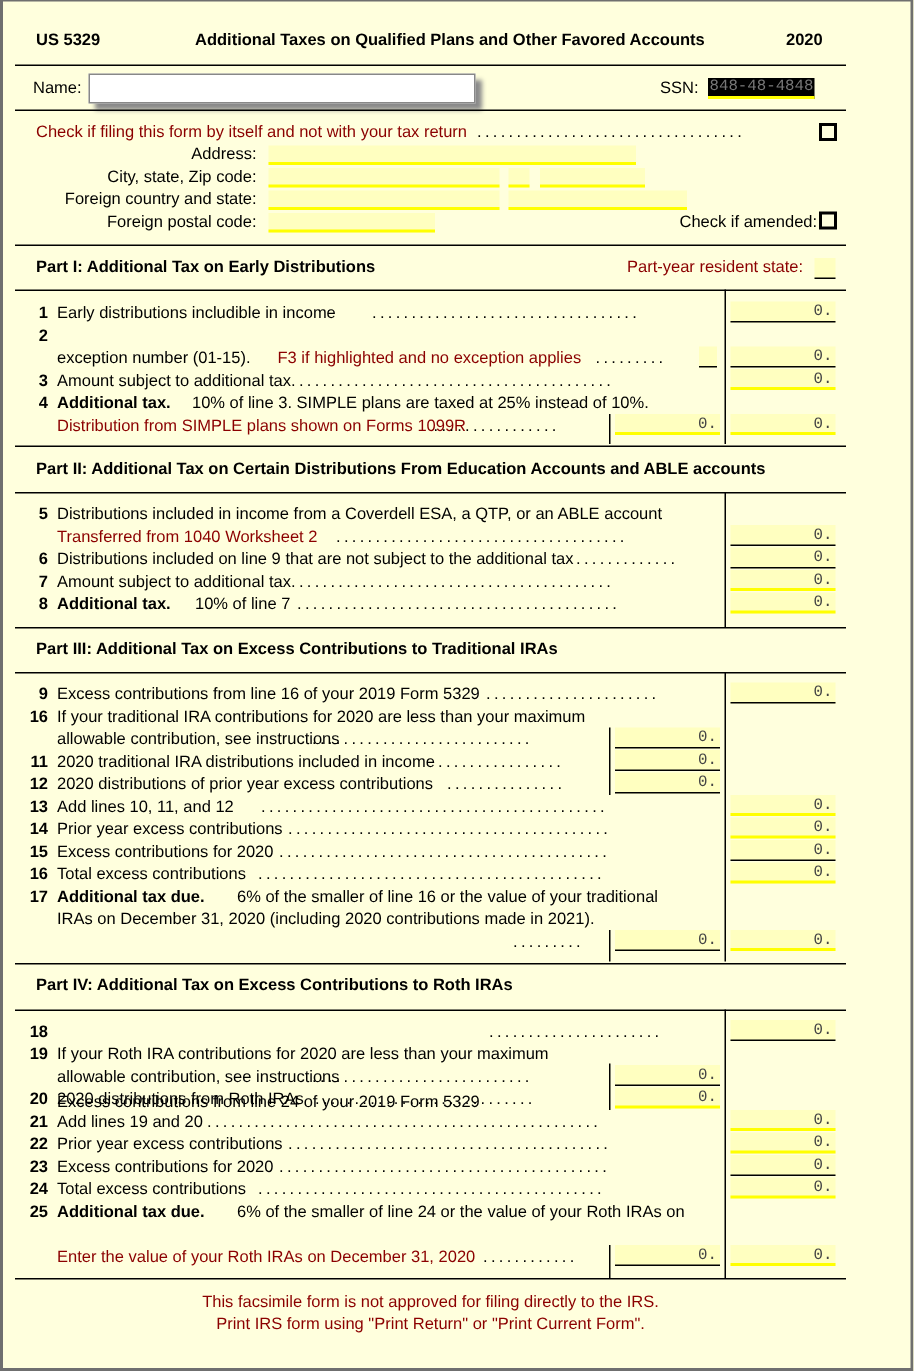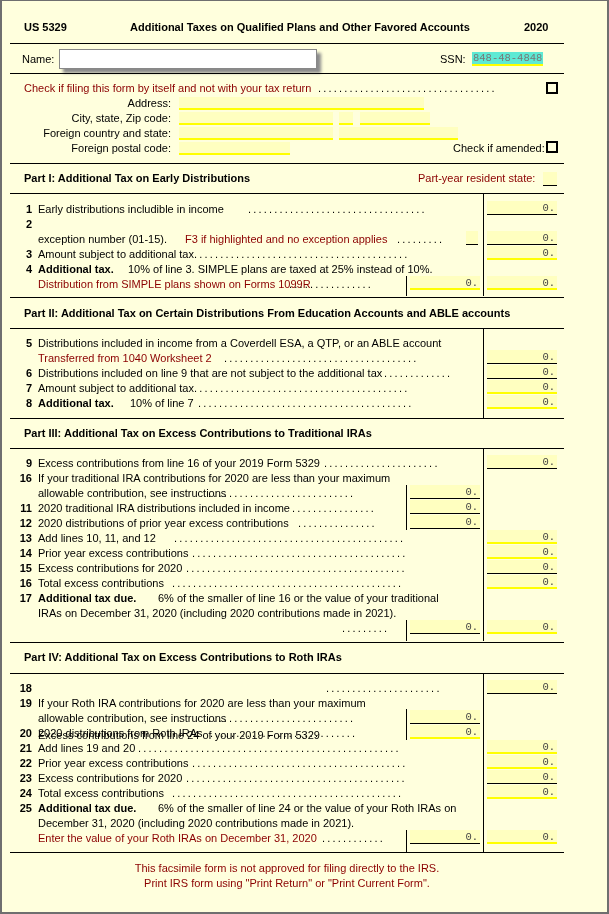--- a/index.html
+++ b/index.html
@@ -37,21 +37,21 @@
   .yfield { position: absolute; height: 13px; background: #ffffc0; border-bottom: 2.5px solid #ffff00; }
   .chk { position: absolute; width: 12px; height: 12px; border: 2px solid #000; background: #ffffdd; }
   .namebox {
     position: absolute; left: 57px; top: 48px; width: 258px; height: 20px;
     background: #fff; border: 1px solid #888;
     box-shadow: 4px 4px 3px #8a8a8a;
   }
   .ssn {
     position: absolute; left: 470px; top: 51px;
     font-family: "Liberation Mono", monospace; font-size: 10.5px; color: #777;
-    border-bottom: 2px solid #ffff00; background: #5eead4; padding: 0 1px;
+    border-bottom: 2px solid #ffff00; background: #000000; padding: 0 1px;
   }
 </style>
 </head>
 <body>
 
 <div class="frame">
 
   <div class="abs bold" style="left:22px; top:20px;">US 5329</div>
   <div class="abs bold" style="left:108px; top:20px;margin-left:20px;">Additional Taxes on Qualified Plans and Other Favored Accounts</div>
   <div class="abs bold" style="left:522px; top:20px;">2020</div>
@@ -239,21 +239,20 @@
   <div class="field fb" style="left:485px; top:769px; width:70px;"><span>0.</span></div>
 
   <div class="num" style="left:12px; top:786px;">24</div>
   <div class="txt" style="left:36px; top:786px;">Total excess contributions</div>
   <div class="dots" style="left:170px; top:786px; width:306px;">............................................</div>
   <div class="field fy" style="left:485px; top:784px; width:70px;"><span>0.</span></div>
 
   <div class="num" style="left:12px; top:801px;">25</div>
   <div class="txt bold" style="left:36px; top:801px;">Additional tax due.</div>
   <div class="txt" style="left:156px; top:801px;">6% of the smaller of line 24 or the value of your Roth IRAs on</div>
-  <div class="txt" style="left:36px; top:816px;">December 31, 2020  (including 2020 contributions made in 2021).</div>
   <div class="txt red" style="left:36px; top:831px;">Enter the value of your Roth IRAs on December 31, 2020</div>
   <div class="dots" style="left:320px; top:831px; width:81px;">............</div>
   <div class="field fb" style="left:408px; top:829px; width:70px;"><span>0.</span></div>
   <div class="field fy" style="left:485px; top:829px; width:70px;"><span>0.</span></div>
   <div class="hr" style="top:851px;"></div>
 
   <div class="abs red" style="left:0; top:861px; width:570px; text-align:center;">This facsimile form is not approved for filing directly to the IRS.</div>
   <div class="abs red" style="left:0; top:876px; width:570px; text-align:center;">Print IRS form using "Print Return" or "Print Current Form".</div>
 </div>
 

